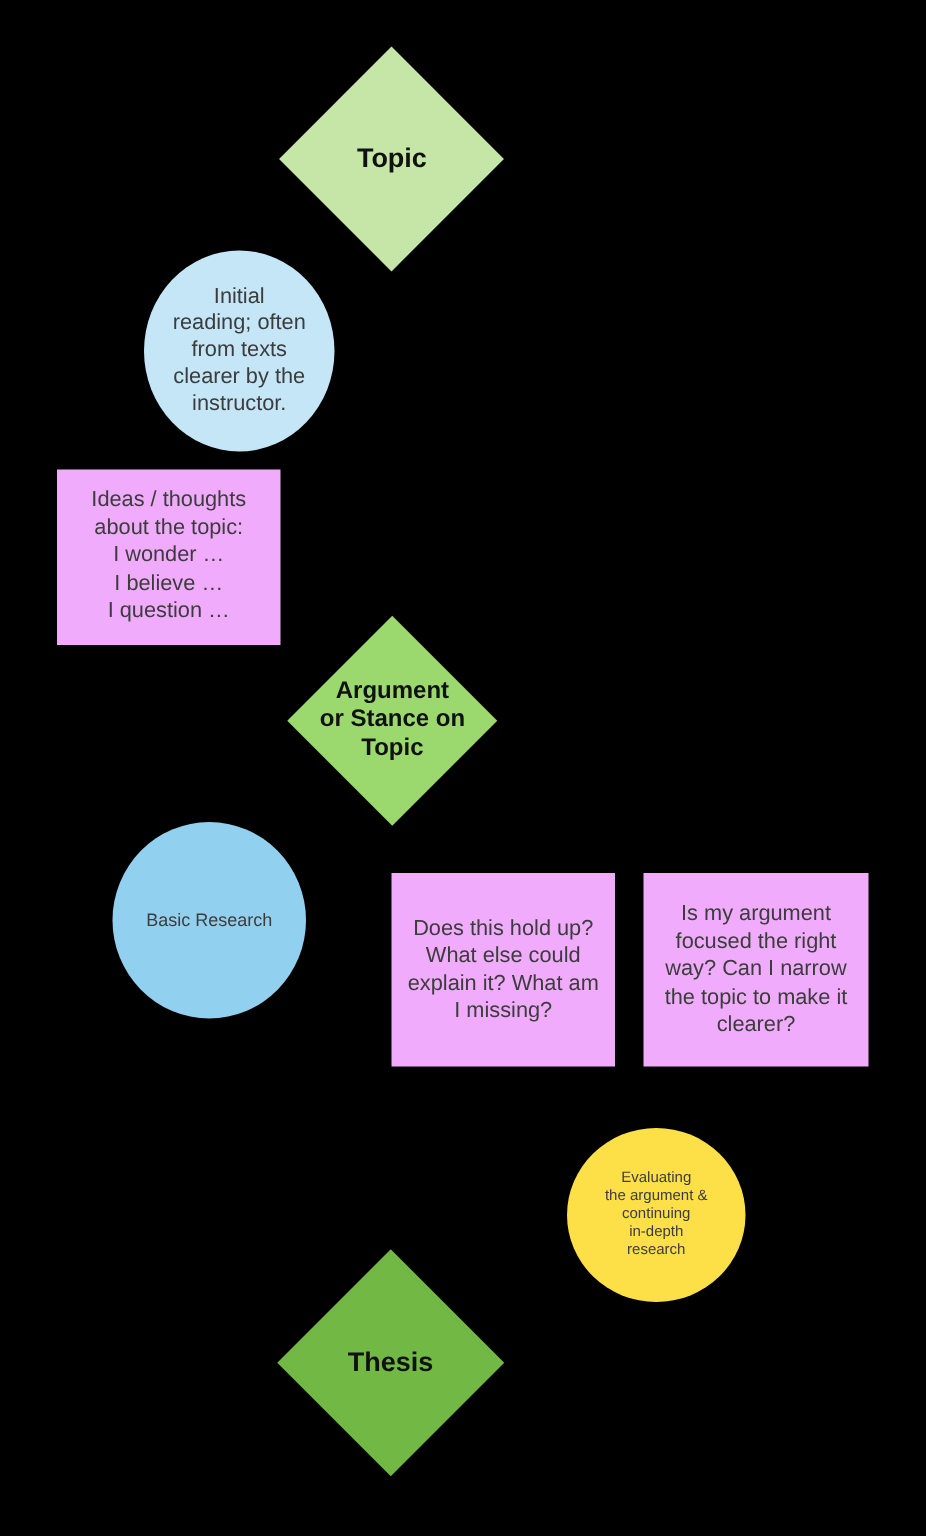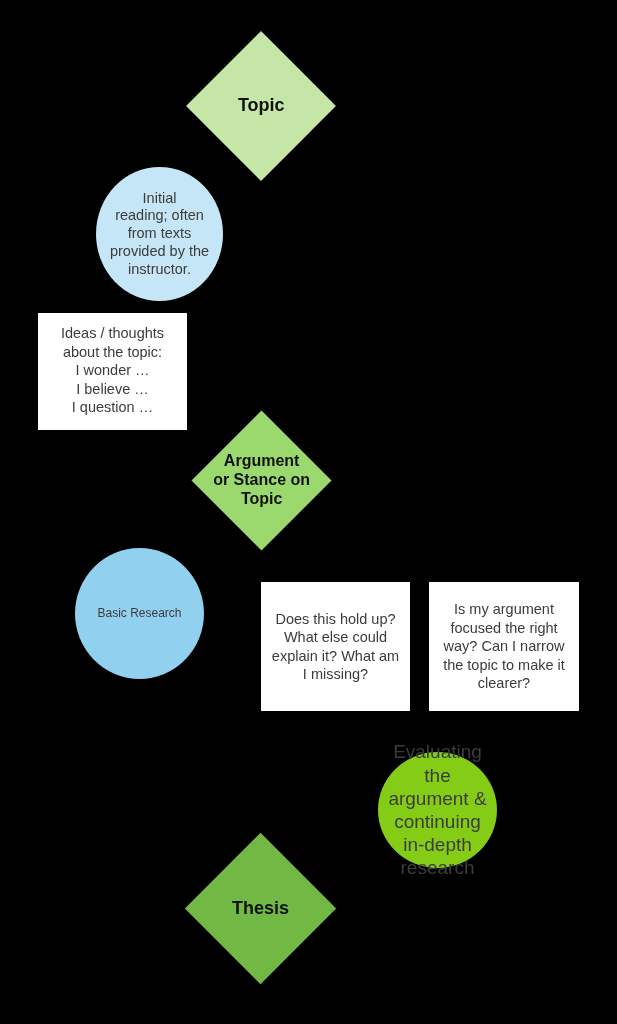--- a/index.html
+++ b/index.html
@@ -80,28 +80,28 @@
   }
   #ellipse-basic-research {
     left: 75px; top: 548px;
     width: 129px; height: 131px;
     background: #92d0f0;
     font-size: 12px;
   }
   #ellipse-evaluating {
     left: 378px; top: 752px;
     width: 119px; height: 116px;
-    background: #84cc16;
-    font-size: 19px;
+    background: #fde047;
+    font-size: 10px;
   }
 
   
   .note {
     position: absolute;
-    background: #ffffff;
+    background: #f0abfc;
     color: #3c3c3c;
     display: flex;
     align-items: center;
     justify-content: center;
     text-align: center;
     font-size: 14.5px;
   }
   .note > .nlabel {
     white-space: pre-line;
     line-height: 1.27;
@@ -133,21 +133,21 @@
 <div id="canvas">
 
   <div class="diamond" id="diamond-topic">
     <span class="dlabel">Topic</span>
   </div>
 
   <div class="ellipse" id="ellipse-initial-reading">
     <span class="elabel">Initial
 reading; often
 from texts
-provided by the
+clearer by the
 instructor.</span>
   </div>
 
   <div class="note" id="note-ideas">
     <span class="nlabel">Ideas / thoughts
 about the topic:
 I wonder …
 I believe …
 I question …</span>
   </div>

